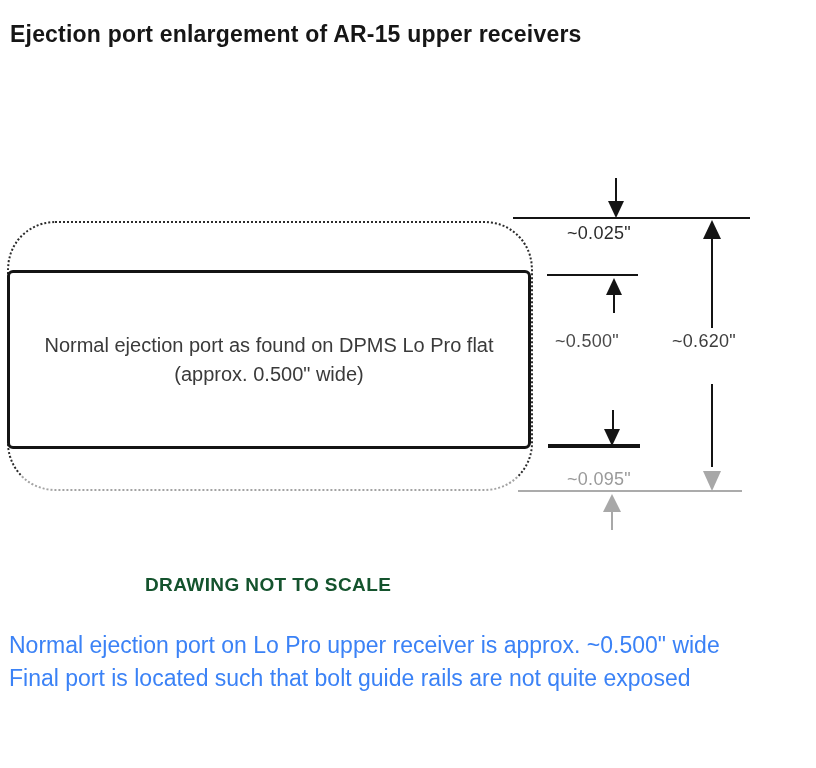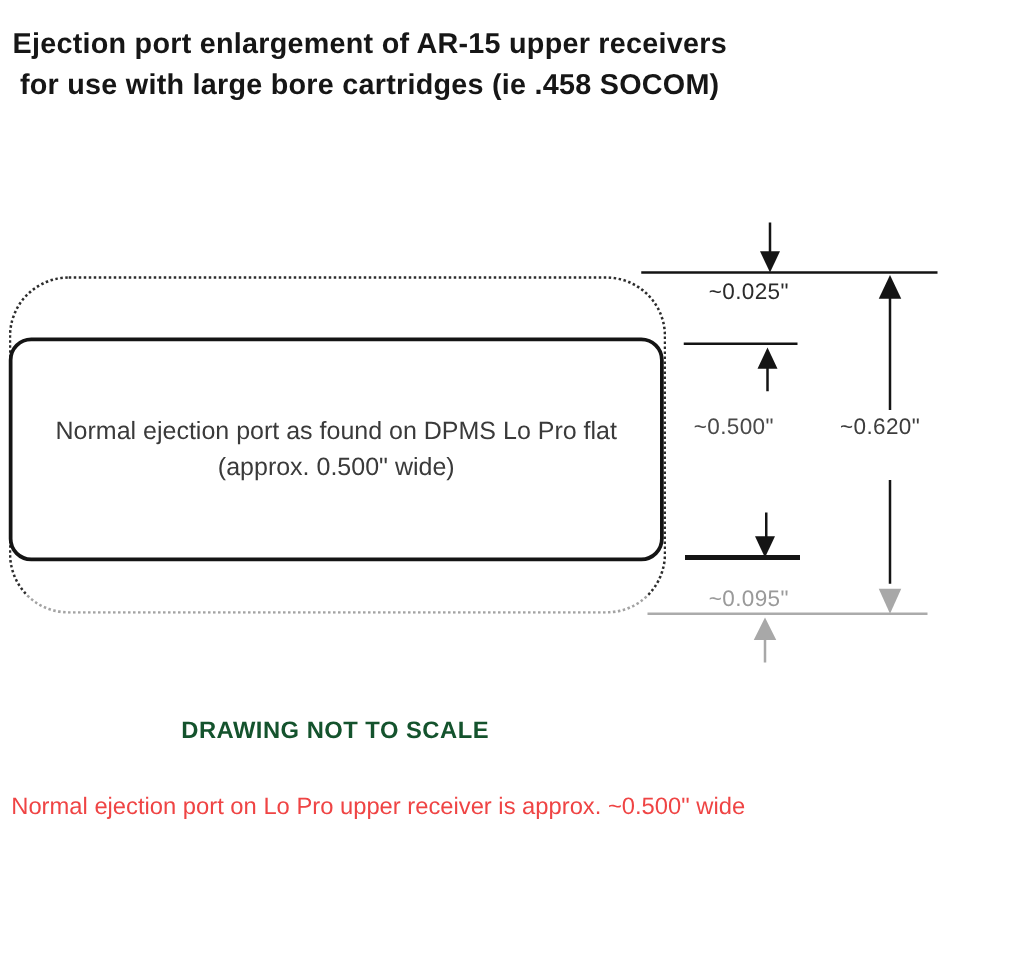--- a/index.html
+++ b/index.html
@@ -16,42 +16,41 @@
   
   #title {
     position: absolute;
     left: 10px;
     top: 18px;
     font-size: 23px;
     font-weight: bold;
     line-height: 33px;
     letter-spacing: 0.2px;
     color: #161616;
-    text-align: center;
   }
 
   
   #dotted-rect {
     position: absolute;
     left: 7px;
     top: 221px;
     width: 522px;
     height: 266px;
     border: 2.5px dotted #2c2c2c;
     border-bottom-color: #a3a3a3;
     border-radius: 48px;
   }
   #solid-rect {
     position: absolute;
     left: 7px;
     top: 270px;
     width: 518px;
     height: 173px;
     border: 3px solid #141414;
-    border-radius: 18px;
+    border-radius: 6px;
     display: flex;
     align-items: center;
     justify-content: center;
   }
   #port-label {
     font-size: 20px;
     line-height: 29px;
     text-align: center;
     color: #3a3a3a;
     padding: 0 14px;
@@ -126,33 +125,32 @@
     top: 574px;
     font-size: 19px;
     font-weight: bold;
     letter-spacing: 0.4px;
     color: #14532d;
   }
   #notes {
     position: absolute;
     left: 9px;
     top: 629px;
-    font-size: 19px;
+    font-size: 23px;
     line-height: 33px;
-    color: #ef4444;
+    color: #3b82f6;
   }
 </style>
 </head>
 <body>
 
 <div class="canvas">
 
   <div id="title">
     <div>Ejection port enlargement of AR-15 upper receivers</div>
-    <div>for use with large bore cartridges (ie .458 SOCOM)</div>
   </div>
 
   <div id="dotted-rect"></div>
 
   <div id="solid-rect">
     <div id="port-label">
       <div>Normal ejection port as found on DPMS Lo Pro flat</div>
       <div>(approx. 0.500" wide)</div>
     </div>
   </div>
@@ -181,15 +179,16 @@
 
   <div id="label-top-cut" class="dim-label">~0.025"</div>
   <div id="label-normal" class="dim-label">~0.500"</div>
   <div id="label-final" class="dim-label">~0.620"</div>
   <div id="label-bottom-cut" class="dim-label">~0.095"</div>
 
   <div id="scale-note">DRAWING NOT TO SCALE</div>
 
   <div id="notes">
     <div>Normal ejection port on Lo Pro upper receiver is approx. ~0.500" wide</div>
+    <div>Final port is located such that bolt guide rails are not quite exposed</div>
   </div>
 
 </div>
 
 </body></html>

